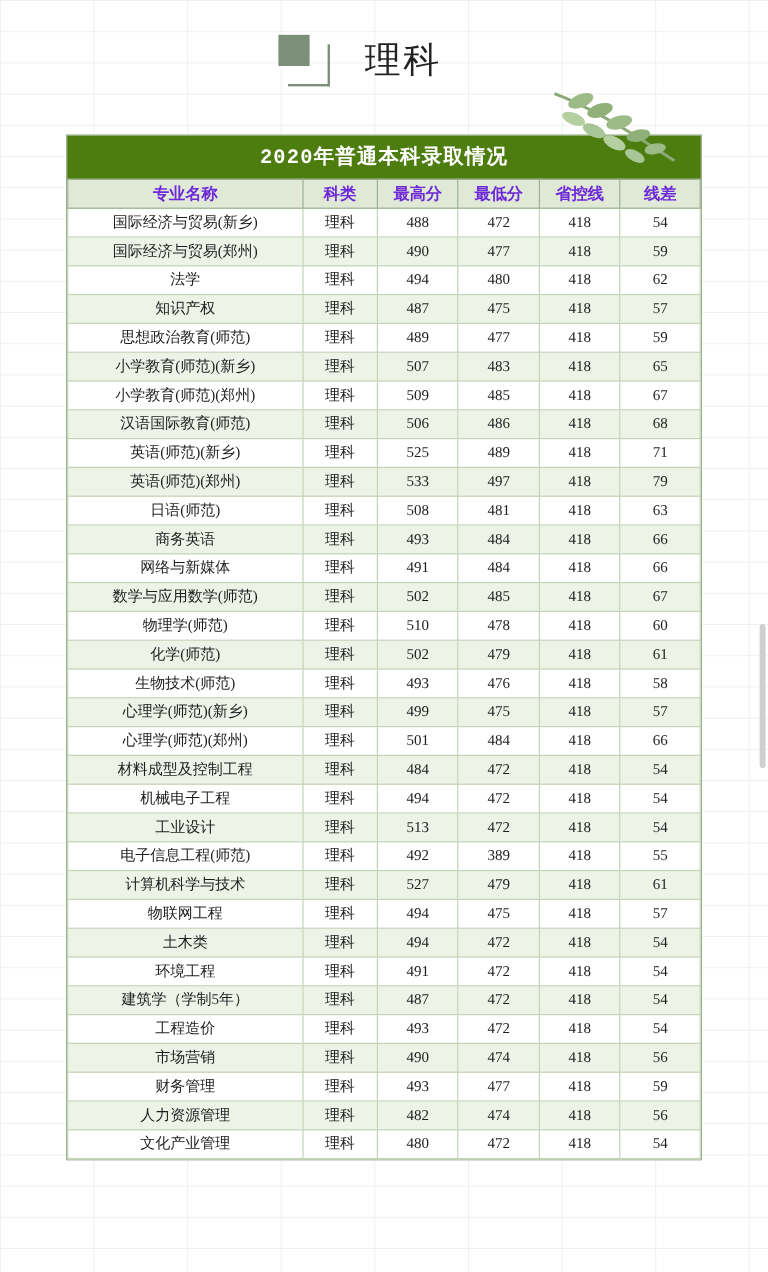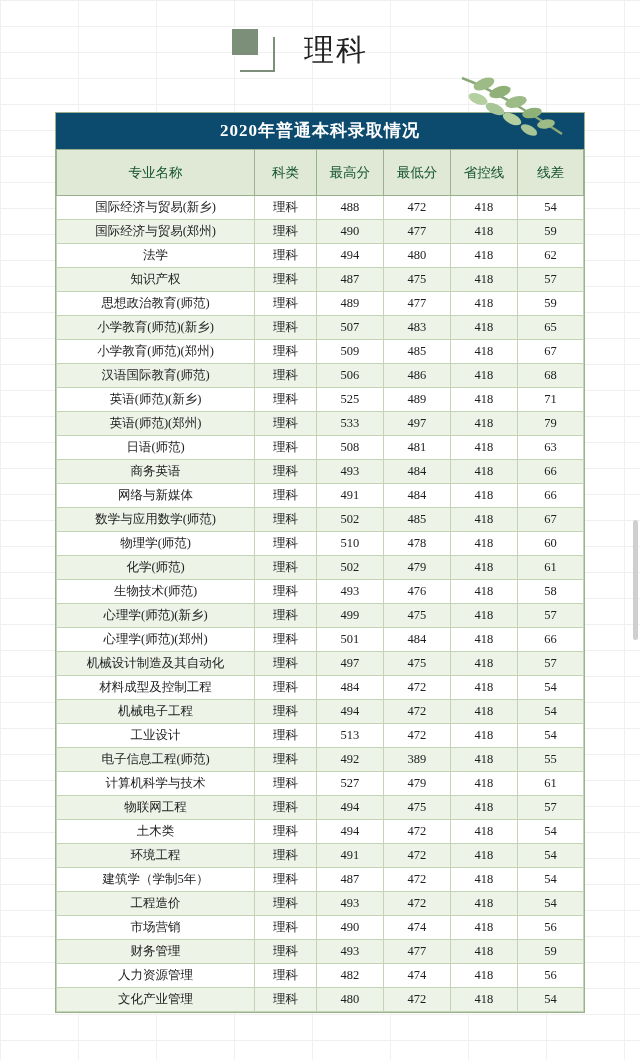--- a/index.html
+++ b/index.html
@@ -81,35 +81,35 @@
     border: 1px solid #9ab08f;
     background: #fff;
   }
   table {
     border-collapse: collapse;
     width: 100%;
     font-family: "Liberation Serif", serif;
   }
   caption {
     caption-side: top;
-    background: #0c4a6e;
+    background: #4d7c0f;
     color: #ffffff;
     font-size: 17px;
     font-weight: bold;
     letter-spacing: 1px;
     padding: 6px 0 7px 0;
-    font-family: Liberation Serif, serif;
+    font-family: Liberation Mono, monospace;
   }
   thead th {
     background: #dfe9d6;
     border: 1px solid #9ab08f;
     font-size: 13.5px;
-    font-weight: normal;
-    color: #14532d;
-    padding: 12px 2px;
+    font-weight: bold;
+    color: #6d28d9;
+    padding: 1px 2px;
     height: 21px;
   }
   tbody td {
     border: 1px solid #c3d4b6;
     text-align: center;
     font-size: 12.5px;
     color: #1d1d1d;
     height: 21px;
     padding: 1px 2px;
     white-space: nowrap;
@@ -323,28 +323,20 @@
           </tr>
           <tr>
             <td class="name">心理学(师范)(郑州)</td>
             <td class="kelei">理科</td>
             <td class="num">501</td>
             <td class="num">484</td>
             <td class="num">418</td>
             <td class="num">66</td>
           </tr>
           <tr>
-            <td class="name">机械设计制造及其自动化</td>
-            <td class="kelei">理科</td>
-            <td class="num">497</td>
-            <td class="num">475</td>
-            <td class="num">418</td>
-            <td class="num">57</td>
-          </tr>
-          <tr>
             <td class="name">材料成型及控制工程</td>
             <td class="kelei">理科</td>
             <td class="num">484</td>
             <td class="num">472</td>
             <td class="num">418</td>
             <td class="num">54</td>
           </tr>
           <tr>
             <td class="name">机械电子工程</td>
             <td class="kelei">理科</td>

